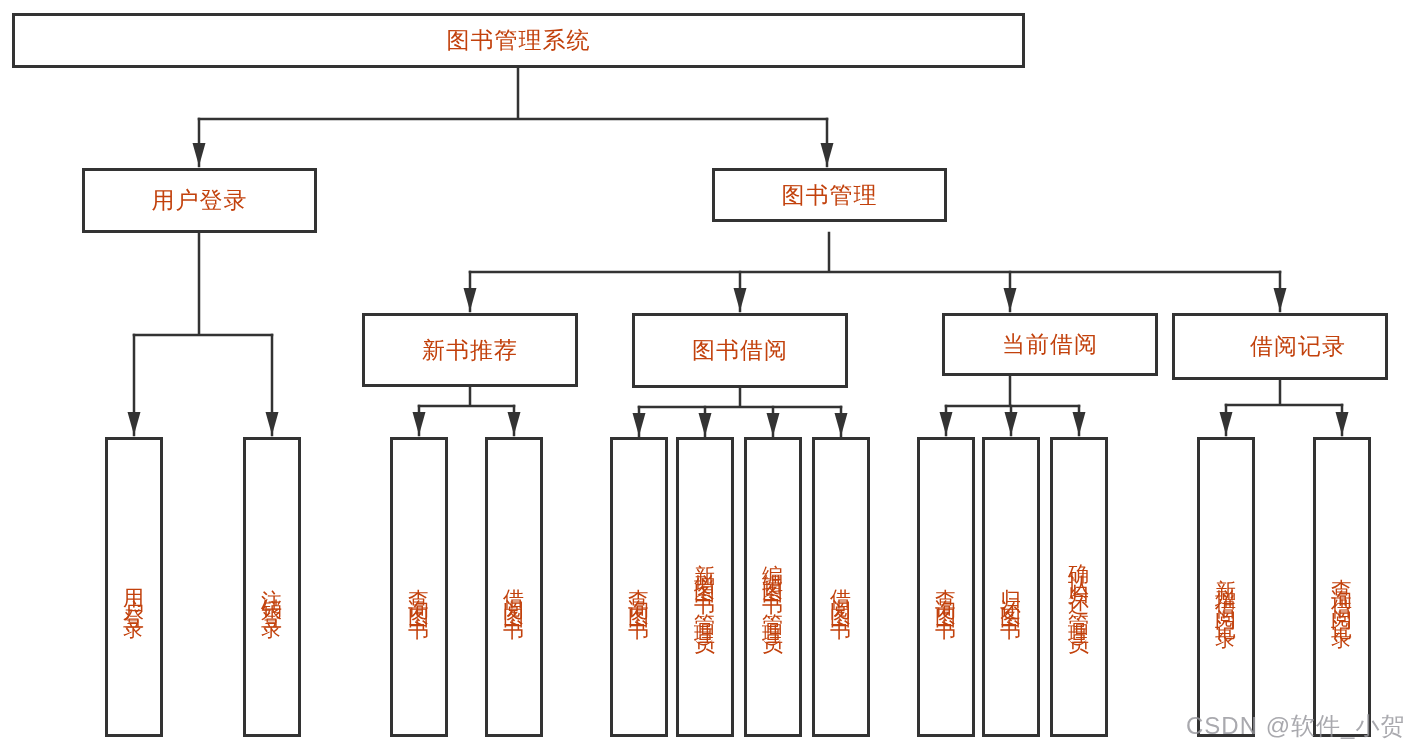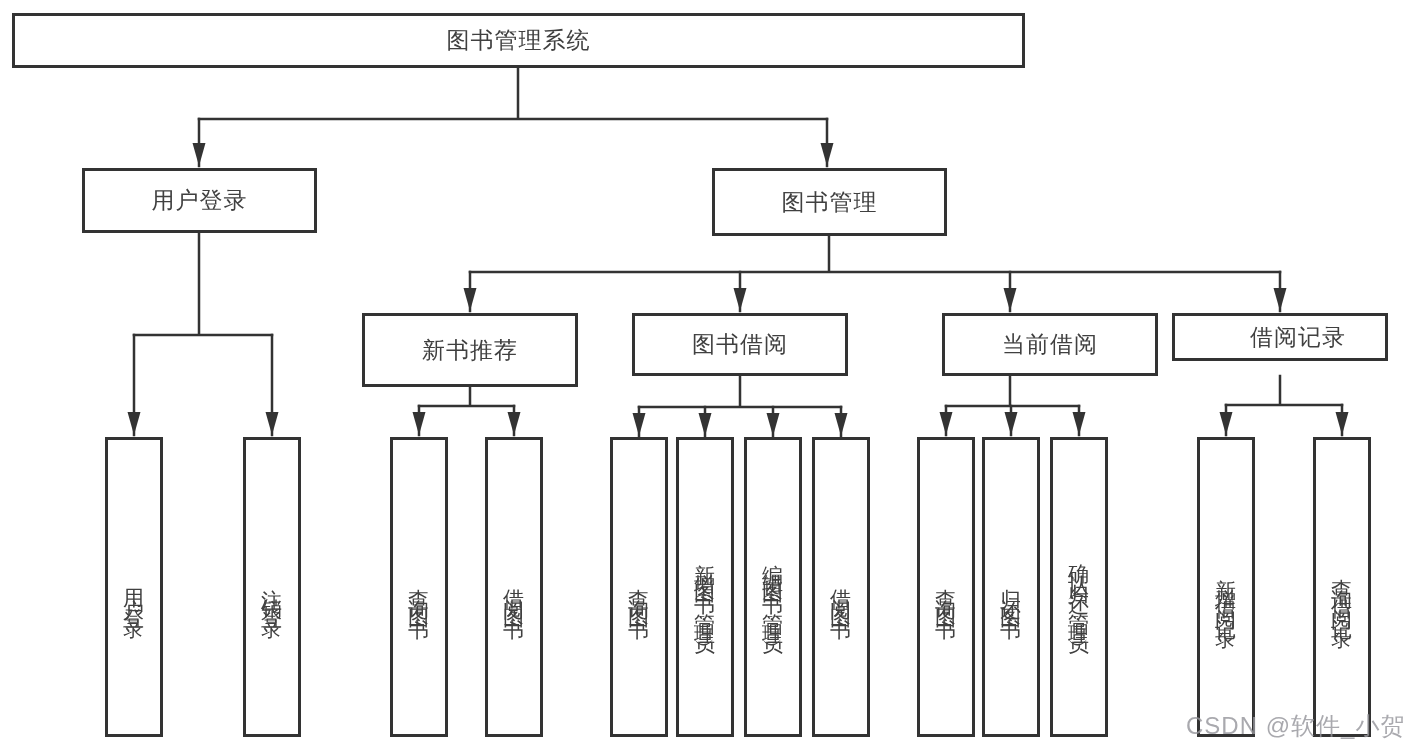--- a/index.html
+++ b/index.html
@@ -4,21 +4,21 @@
 <style>
   html,body{margin:0;padding:0;background:#fff;}
   .canvas{
     position:relative;width:1405px;height:747px;background:#ffffff;
     font-family:"Liberation Sans","DejaVu Sans",sans-serif;overflow:hidden;
   }
   .wires{position:absolute;left:0;top:0;z-index:0;}
   .wire{stroke:#333333;stroke-width:2.5;fill:none;stroke-linecap:square;}
   .node{
     position:absolute;box-sizing:border-box;border:3px solid #333333;background:#ffffff;
-    display:flex;align-items:center;justify-content:center;color:#404040;z-index:1;
+    display:flex;align-items:center;justify-content:center;color:#c2410c;z-index:1;
   }
   .hbox span{font-size:23px;letter-spacing:1px;}
   .vbox{top:437px;width:58px;height:300px;}
   .vtext{
     writing-mode:vertical-rl;text-orientation:mixed;
     font-size:21px;line-height:1;letter-spacing:10px;margin-bottom:-10px;white-space:nowrap;
   }
   .watermark{
     position:absolute;left:1186px;top:710px;z-index:5;
     font-size:24px;color:#97979d;opacity:.82;white-space:nowrap;letter-spacing:1px;
@@ -65,34 +65,34 @@
     <path class="wire" d="M1342 405 V435" marker-end="url(#arrowhead)"></path>
   </svg>
 
   <div class="node hbox" style="left:12px;top:13px;width:1013px;height:55px;">
     <span>图书管理系统</span>
   </div>
 
   <div class="node hbox" style="left:82px;top:168px;width:235px;height:65px;">
     <span>用户登录</span>
   </div>
-  <div class="node hbox" style="left:712px;top:168px;width:235px;height:68px;">
+  <div class="node hbox" style="left:712px;top:168px;width:235px;height:54px;">
     <span>图书管理</span>
   </div>
 
   <div class="node hbox" style="left:362px;top:313px;width:216px;height:74px;">
     <span>新书推荐</span>
   </div>
-  <div class="node hbox" style="left:632px;top:313px;width:216px;height:63px;">
+  <div class="node hbox" style="left:632px;top:313px;width:216px;height:75px;">
     <span>图书借阅</span>
   </div>
   <div class="node hbox" style="left:902px;top:313px;width:216px;height:63px;margin-left:40px;">
     <span>当前借阅</span>
   </div>
-  <div class="node hbox" style="left:1172px;top:313px;width:216px;height:48px;padding-left:36px;">
+  <div class="node hbox" style="left:1172px;top:313px;width:216px;height:67px;padding-left:36px;">
     <span>借阅记录</span>
   </div>
 
   <div class="node vbox" style="left:105px;">
     <span class="vtext">用户登录</span>
   </div>
   <div class="node vbox" style="left:243px;">
     <span class="vtext">注销登录</span>
   </div>
 

